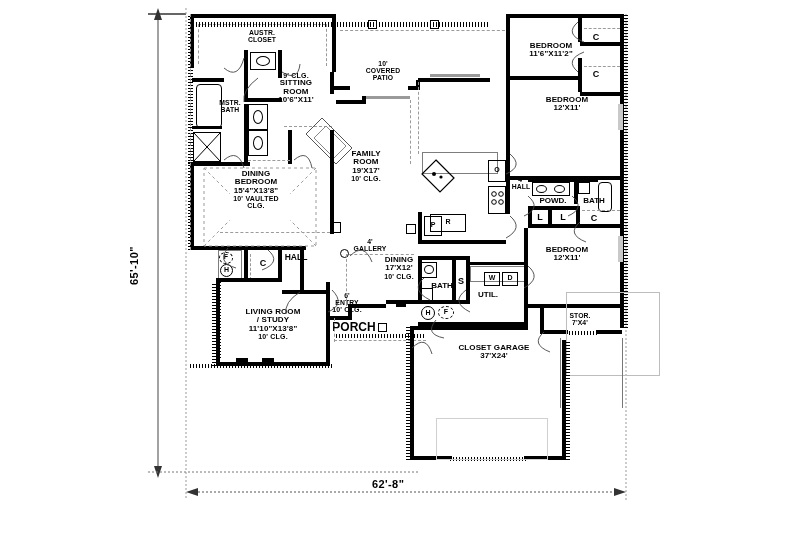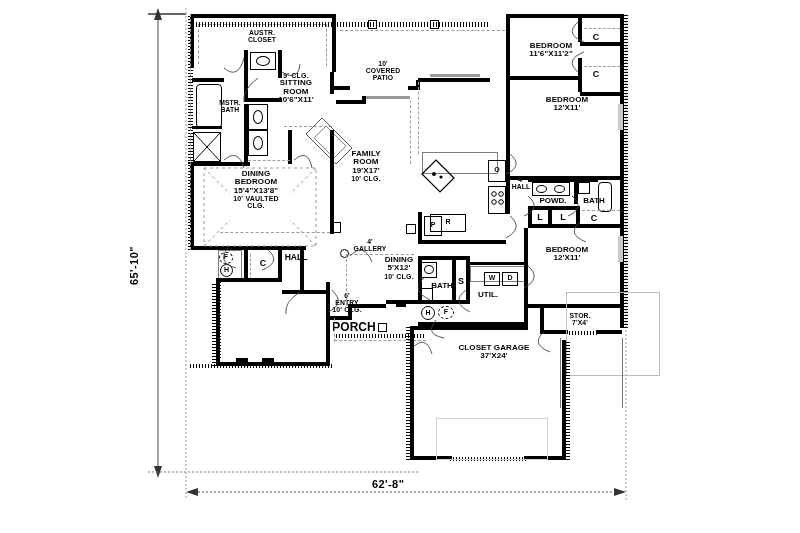--- a/index.html
+++ b/index.html
@@ -219,35 +219,41 @@
   <div class="lbl xs" style="left:316px;top:292px;width:62px;">
     <span class="n">6'</span>
     <span class="n">ENTRY</span>
     <span class="c">10' CLG.</span>
   </div>
 
   <div class="wall" style="left:216px;top:282px;width:4px;height:84px;"></div>
   <div class="wall" style="left:216px;top:362px;width:114px;height:4px;"></div>
   <div class="wall" style="left:326px;top:282px;width:4px;height:84px;"></div>
   <div class="hatchv" style="left:212px;top:282px;width:4px;height:84px;"></div>
+  <div class="lbl sm" style="left:218px;top:308px;width:110px;">
+    <span class="n">LIVING  ROOM</span>
+    <span class="n">/  STUDY</span>
+    <span class="n">11'10"X13'8"</span>
+    <span class="c">10'  CLG.</span>
+  </div>
   <div class="thin" style="left:236px;top:358px;width:12px;height:5px;"></div>
   <div class="thin" style="left:262px;top:358px;width:12px;height:5px;"></div>
 
   <div class="tag" style="left:332px;top:320px;width:44px;font-size:12px;">PORCH</div>
   <div class="wall" style="left:330px;top:316px;width:22px;height:4px;"></div>
   <div class="wall" style="left:348px;top:308px;width:4px;height:12px;"></div>
   <div class="wall" style="left:348px;top:304px;width:38px;height:4px;"></div>
   <div class="dash" style="left:334px;top:340px;width:92px;"></div>
   <div class="dashv" style="left:334px;top:318px;height:24px;"></div>
   <div class="outline" style="left:378px;top:323px;width:9px;height:9px;"></div>
   <div class="hatch" style="left:336px;top:334px;width:88px;height:4px;"></div>
 
   <div class="lbl sm" style="left:356px;top:256px;width:86px;">
     <span class="n">DINING</span>
-    <span class="n">5'X12'</span>
+    <span class="n">17'X12'</span>
     <span class="c">10'  CLG.</span>
   </div>
   <div class="dashv" style="left:346px;top:254px;height:52px;"></div>
   <div class="wall" style="left:418px;top:256px;width:4px;height:48px;"></div>
   <div class="wall" style="left:386px;top:300px;width:36px;height:4px;"></div>
   <div class="thin" style="left:396px;top:303px;width:10px;height:4px;"></div>
 
   <div class="wall" style="left:418px;top:256px;width:52px;height:4px;"></div>
   <div class="outline" style="left:421px;top:262px;width:16px;height:16px;"></div>
   <div class="ell" style="left:424px;top:265px;width:10px;height:9px;"></div>

